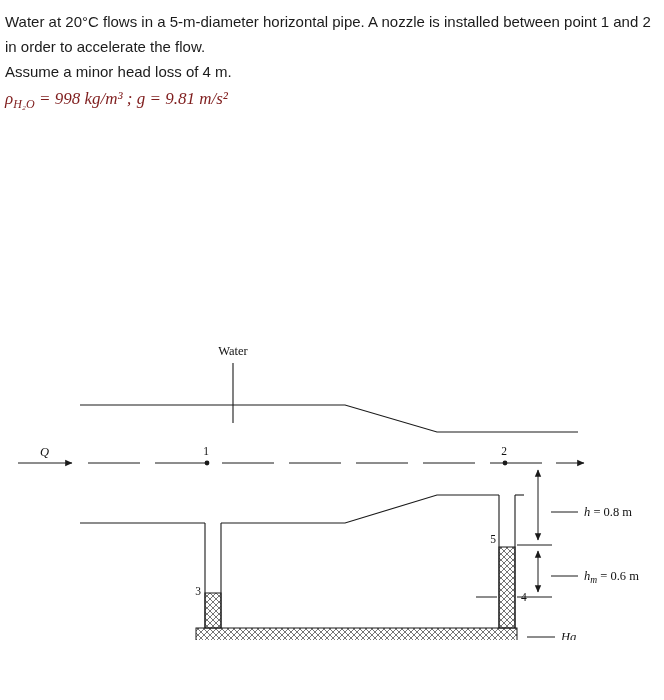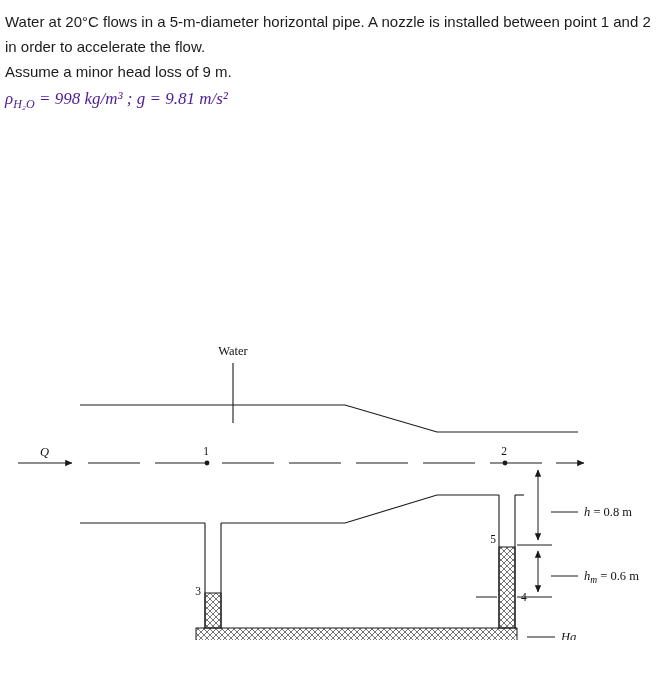--- a/index.html
+++ b/index.html
@@ -16,36 +16,36 @@
   .text-block { padding: 9px 8px 0 5px; font-size: 15px; line-height: 1.68; }
   .text-block p { margin: 0; }
   .p2 { margin-top: 25px; }
   .p3 { margin-top: 25px; }
   .p4 { margin-top: 23px; }
   .formula {
     margin-top: 17px;
     font-family: "Liberation Serif", serif;
     font-style: italic;
     font-size: 17px;
-    color: #4c1d95;
+    color: #7f1d1d;
   }
   .formula sub { font-size: 12px; font-style: italic; }
   .diagram { position: absolute; left: 0; top: 335px; }
   .dtext { font-family: "Liberation Serif", serif; font-size: 12.5px; fill: #111; font-style: normal; }
   .dsmall { font-size: 11.5px; }
   .it { font-style: italic; }
 </style>
 </head>
 <body>
 
 <div class="page">
 
   <div class="text-block">
     <p>Water at 20°C flows in a 5-m-diameter horizontal pipe. A nozzle is installed between point 1 and 2 in order to accelerate the flow.</p>
-    <p class="p3">Assume a minor head loss of 9 m.</p>
+    <p class="p3">Assume a minor head loss of 4 m.</p>
     <p class="formula"><span>ρ</span><sub>H₂O</sub><span> = 998 kg/m³ ; g = 9.81 m/s²</span></p>
   </div>
 
   <svg class="diagram" viewBox="0 0 664 365" width="664" height="365" xmlns="http://www.w3.org/2000/svg">
     <defs>
       <pattern id="xh" width="6" height="6" patternUnits="userSpaceOnUse">
         <path d="M0,0 L6,6 M0,6 L6,0" stroke="#3a3a3a" stroke-width="0.7" fill="none"></path>
       </pattern>
       <marker id="arr" viewBox="0 0 10 10" refX="8.5" refY="5" markerWidth="8" markerHeight="8" orient="auto-start-reverse">
         <path d="M0,1 L9,5 L0,9 z" fill="#1a1a1a"></path>

